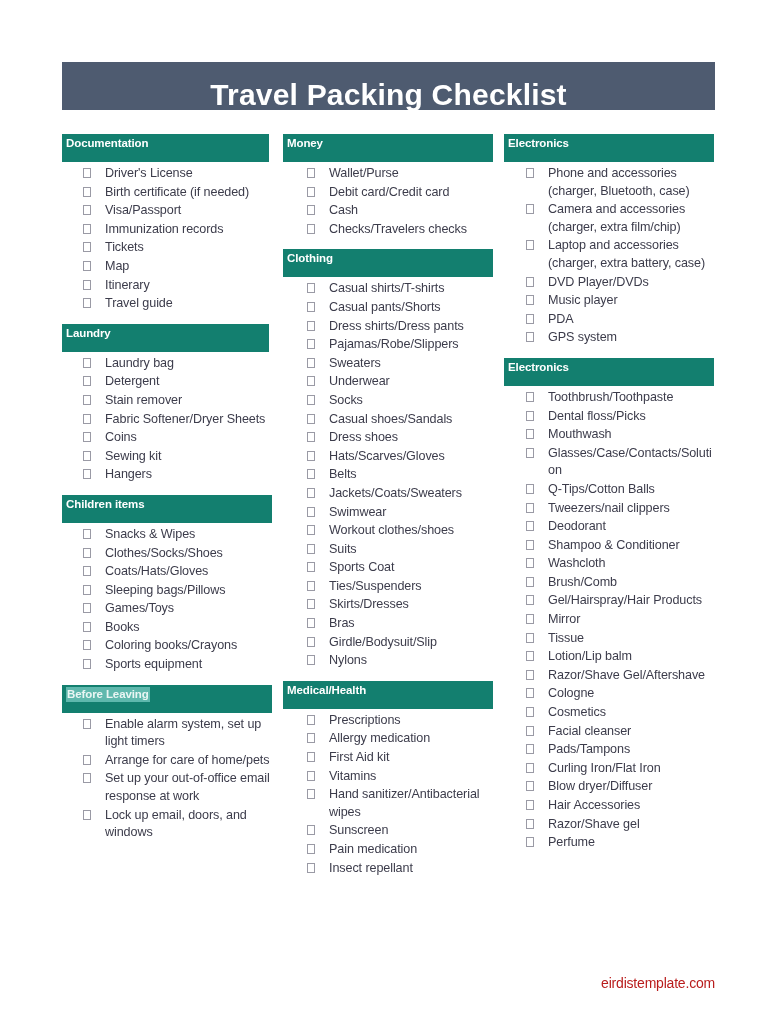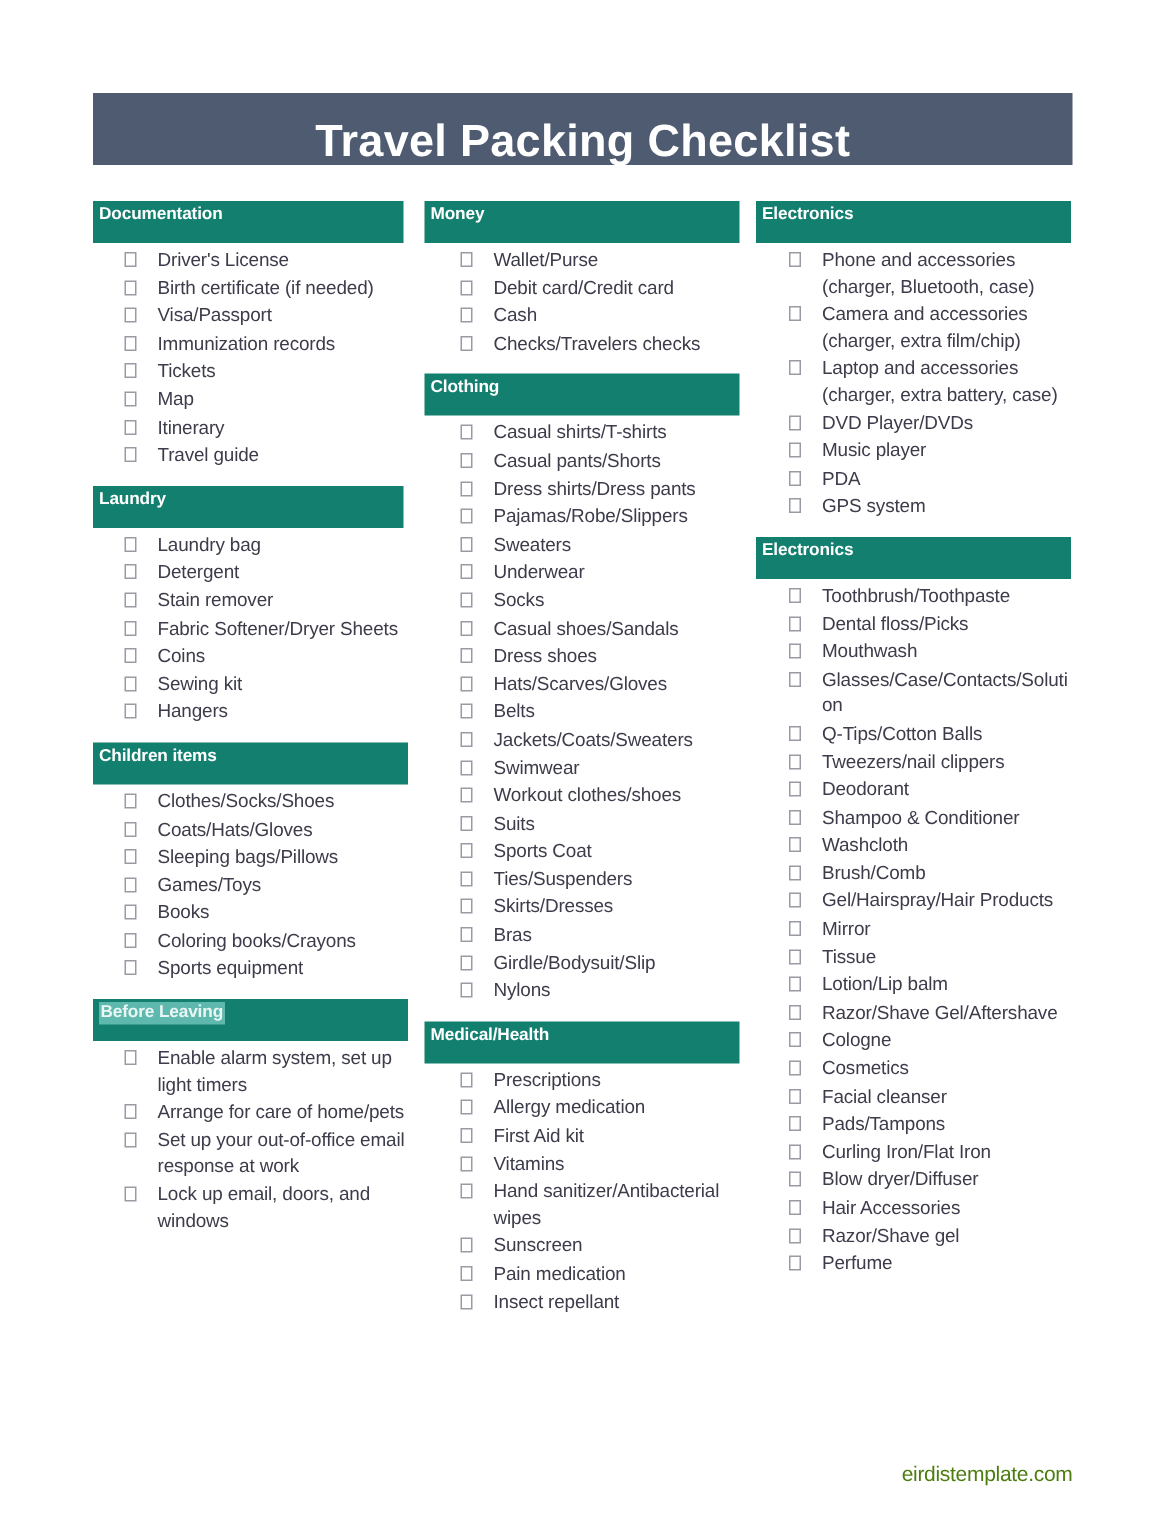--- a/index.html
+++ b/index.html
@@ -130,21 +130,21 @@
   .col-3 .checkbox { margin-left: 22px; }
 
   
   .footer {
     position: absolute;
     right: 62px;
     bottom: 32px;
     text-align: right;
   }
   .footer .watermark {
-    color: #4d7c0f;
+    color: #b91c1c;
     font-size: 14px;
     letter-spacing: -0.2px;
   }
 </style>
 </head>
 <body>
 
 <div class="page">
 
   <div class="title-bar">
@@ -221,20 +221,24 @@
               <span class="checkbox"></span>
               <span class="item-label">Hangers</span>
             </li>
           </ul>
         </div>
         <div class="section">
           <div class="section-header w-full"><span class="section-title">Children items</span></div>
           <ul class="items">
             <li class="item">
               <span class="checkbox"></span>
+              <span class="item-label">Snacks &amp; Wipes</span>
+            </li>
+            <li class="item">
+              <span class="checkbox"></span>
               <span class="item-label">Clothes/Socks/Shoes</span>
             </li>
             <li class="item">
               <span class="checkbox"></span>
               <span class="item-label">Coats/Hats/Gloves</span>
             </li>
             <li class="item">
               <span class="checkbox"></span>
               <span class="item-label">Sleeping bags/Pillows</span>
             </li>

